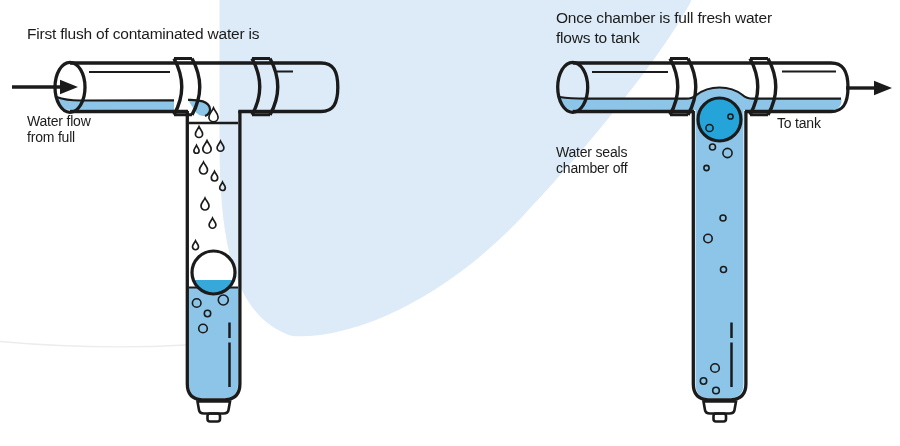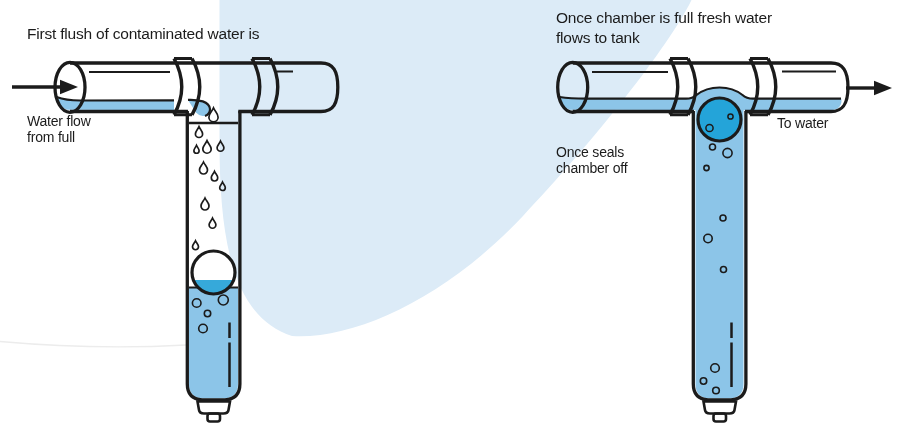--- a/index.html
+++ b/index.html
@@ -171,21 +171,21 @@
   <span>Water flow</span>
   <span>from full</span>
 </div>
 
 <div class="txt caption" style="left:556px;top:8px;">
   <span>Once chamber is full fresh water</span>
   <span>flows to tank</span>
 </div>
 
 <div class="txt small-label" style="left:556px;top:144px;">
-  <span>Once seals</span>
+  <span>Water seals</span>
   <span>chamber off</span>
 </div>
 
 <div class="txt small-label" style="left:777px;top:115px;">
-  <span>To water</span>
+  <span>To tank</span>
 </div>
 
 </div>
 
 </body></html>

